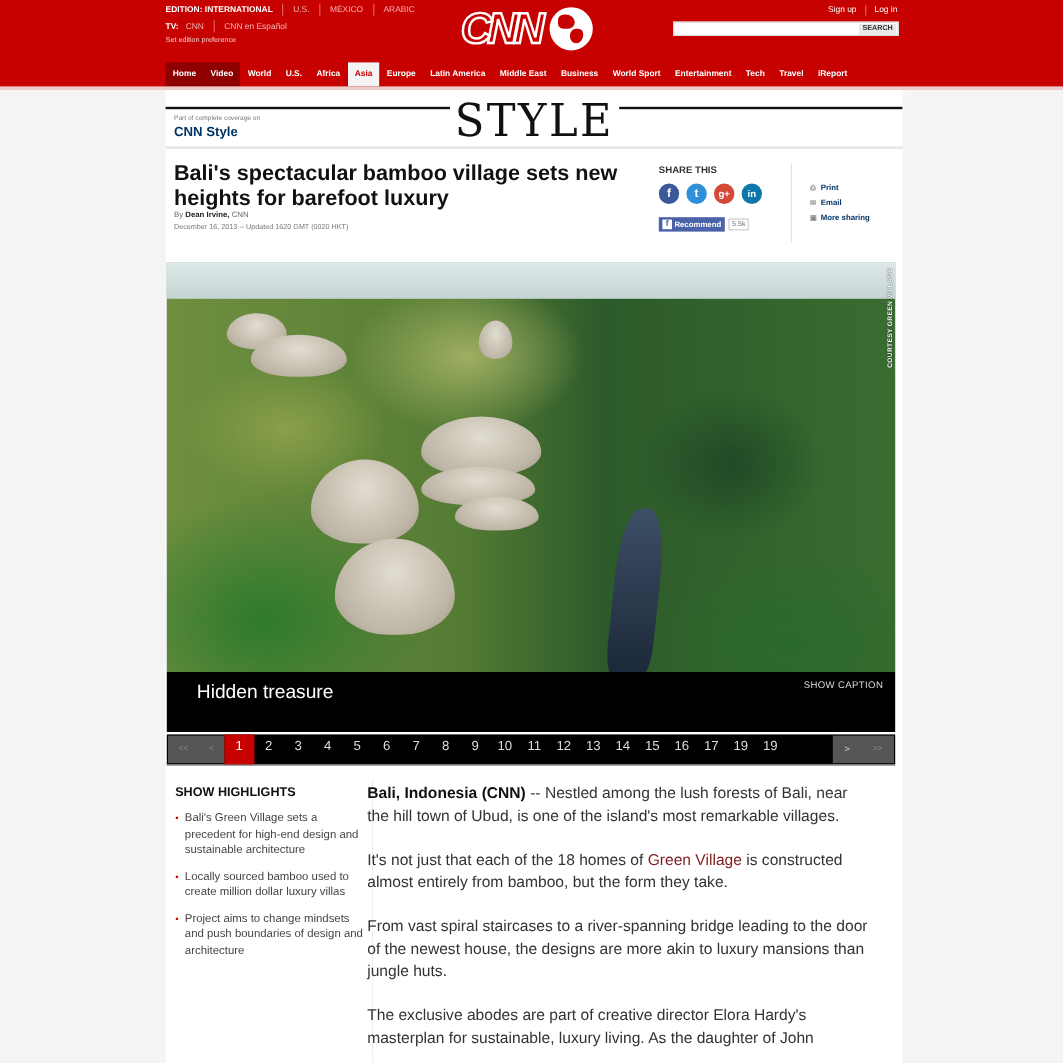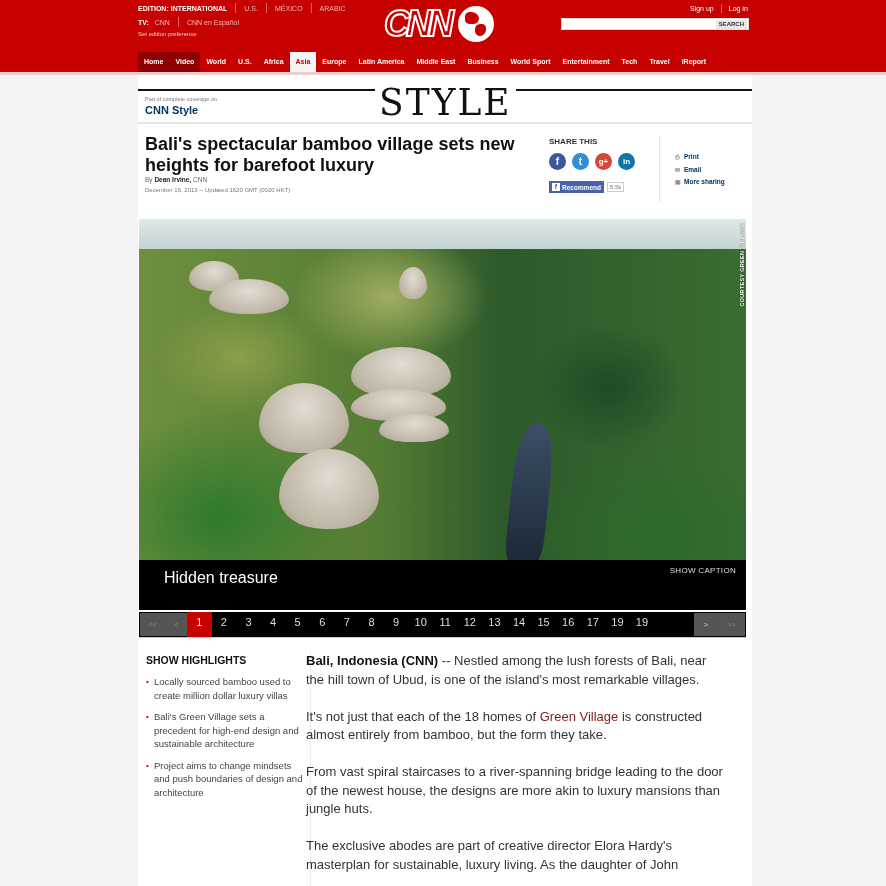--- a/index.html
+++ b/index.html
@@ -231,22 +231,22 @@
     <span class="pg">19</span>
   </div>
   <div class="next">
     <span>&gt;</span>
     <span style="color:#888;font-size:7px">&gt;&gt;</span>
   </div>
 </div>
 
 <div class="highlights">
   <div class="hl-title">SHOW HIGHLIGHTS</div>
+  <div class="hl-item">Bali's Green Village sets a precedent for high-end design and sustainable architecture</div>
   <div class="hl-item">Locally sourced bamboo used to create million dollar luxury villas</div>
-  <div class="hl-item">Bali's Green Village sets a precedent for high-end design and sustainable architecture</div>
   <div class="hl-item">Project aims to change mindsets and push boundaries of design and architecture</div>
 </div>
 
 <div class="col-divider"></div>
 
 <div class="body-text">
   <p><b>Bali, Indonesia (CNN)</b><span> -- Nestled among the lush forests of Bali, near the hill town of Ubud, is one of the island's most remarkable villages.</span></p>
   <p><span>It's not just that each of the 18 homes of </span><span class="link">Green Village</span><span> is constructed almost entirely from bamboo, but the form they take.</span></p>
   <p>From vast spiral staircases to a river-spanning bridge leading to the door of the newest house, the designs are more akin to luxury mansions than jungle huts.</p>
   <p>The exclusive abodes are part of creative director Elora Hardy's masterplan for sustainable, luxury living. As the daughter of John</p>

